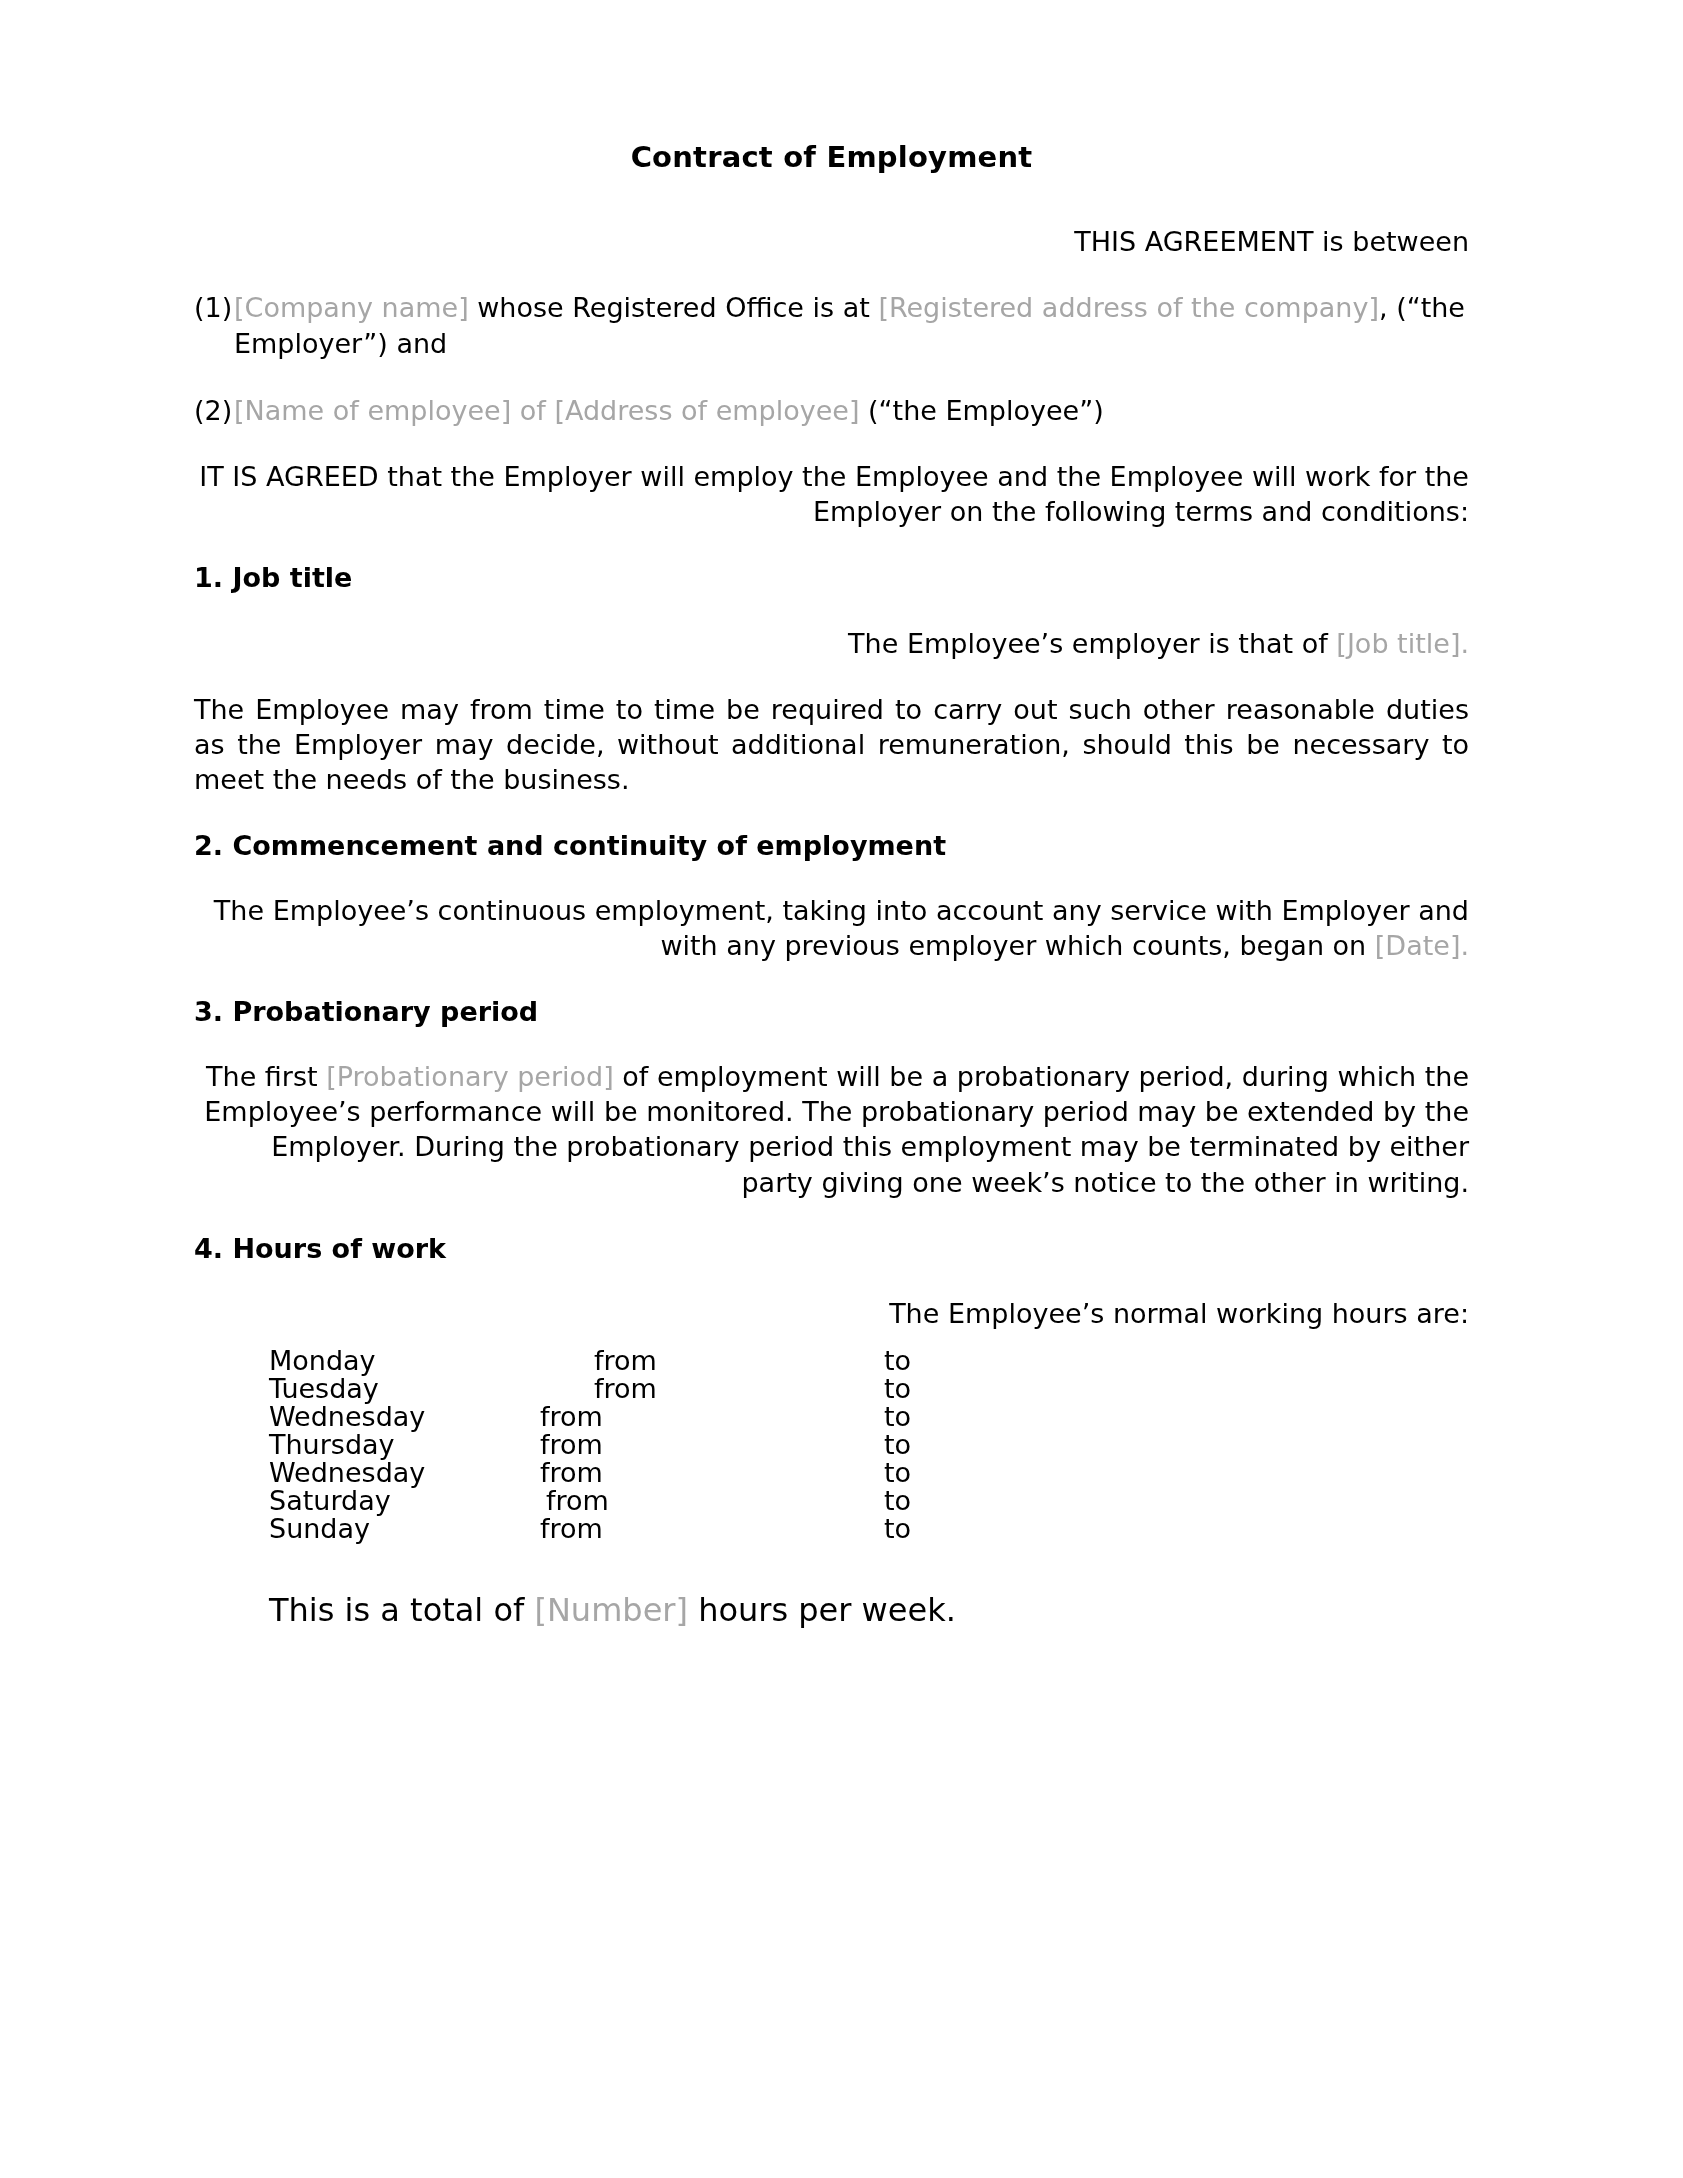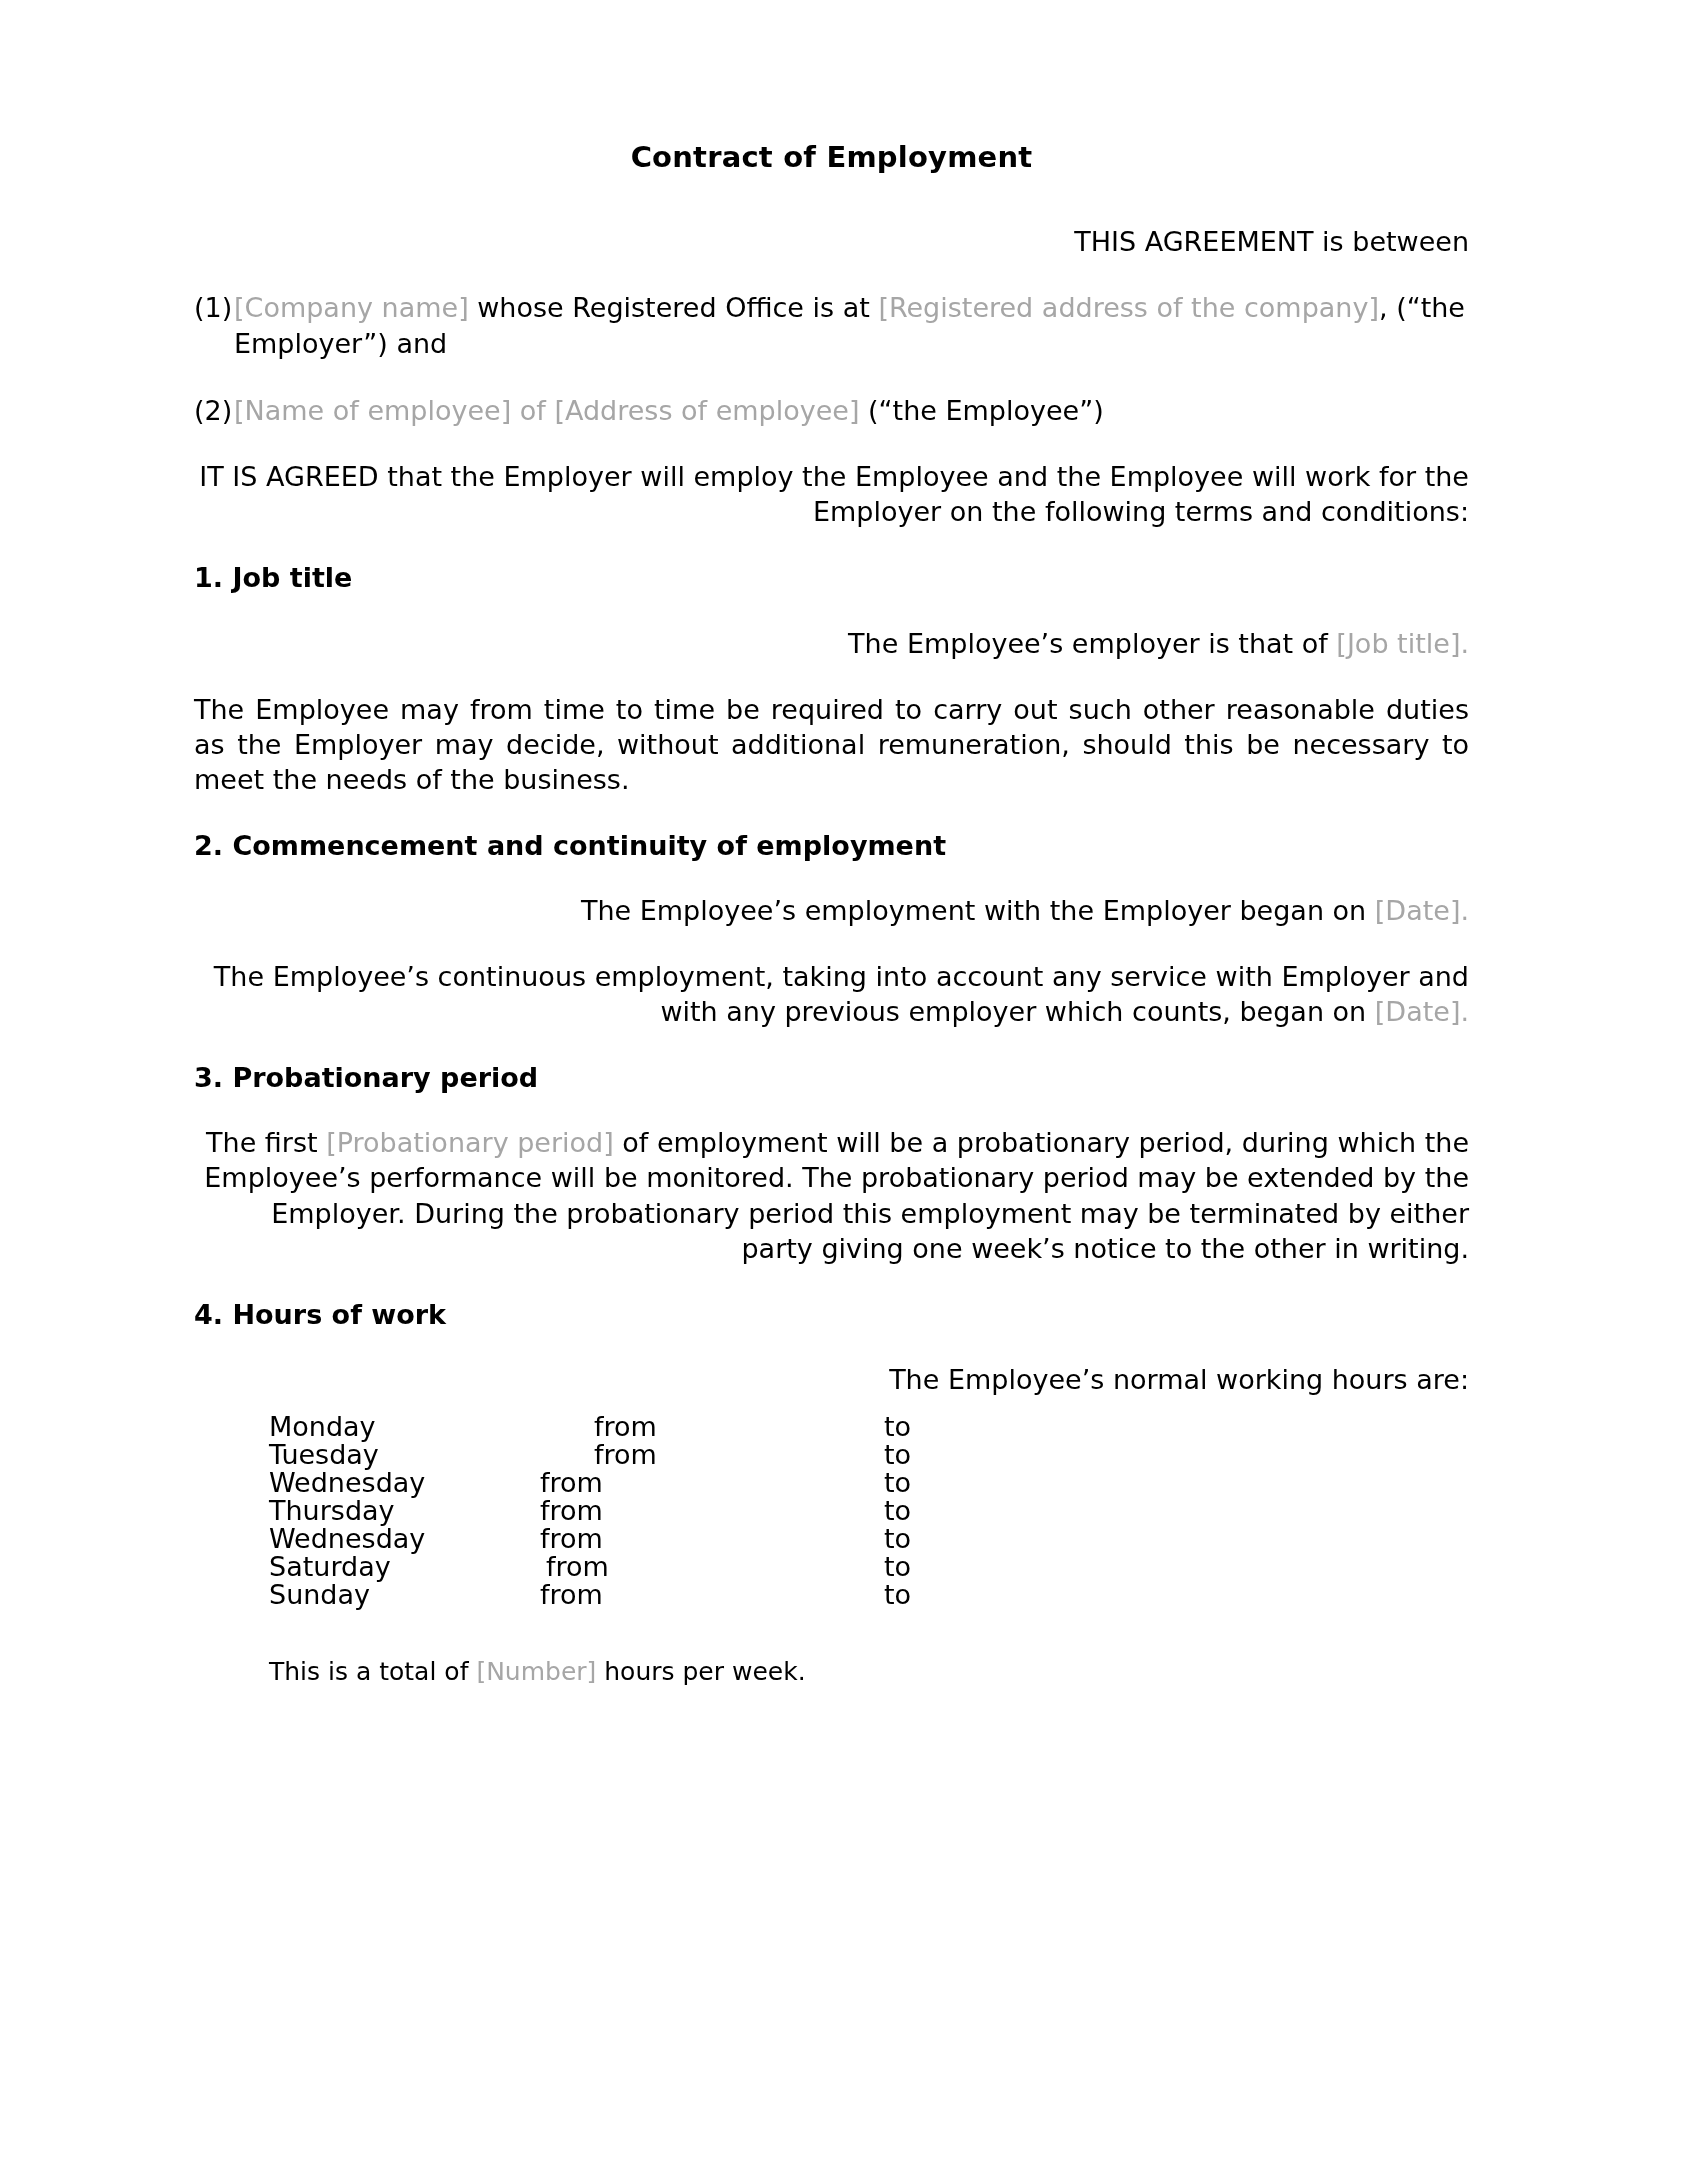--- a/index.html
+++ b/index.html
@@ -116,21 +116,21 @@
     position: absolute;
     top: 0;
   }
   .sched-row .to {
     position: absolute;
     left: 690px;
     top: 0;
   }
 
   .total-line {
-    font-size: 25px;
+    font-size: 32px;
     line-height: 1.30;
     margin: 47px 0 0 75px;
     color: #000;
   }
 </style>
 </head>
 <body>
 
 <div class="page">
   <div class="content">
@@ -150,21 +150,20 @@
     <p class="para">IT IS AGREED that the Employer will employ the Employee and the Employee will work for the Employer on the following terms and conditions:</p>
 
     <h2 class="heading">1. Job title</h2>
 
     <p class="para"><span>The Employee’s employer is that of </span><span class="ph">[Job title].</span></p>
 
     <p class="para justify">The Employee may from time to time be required to carry out such other reasonable duties as the Employer may decide, without additional remuneration, should this be necessary to meet the needs of the business.</p>
 
     <h2 class="heading spaced-before">2. Commencement and continuity of employment</h2>
 
-    <p class="para"><span>The Employee’s employment with the Employer began on </span><span class="ph">[Date].</span></p>
 
     <p class="para"><span>The Employee’s continuous employment, taking into account any service with Employer and with any previous employer which counts, began on </span><span class="ph">[Date].</span></p>
 
     <h2 class="heading spaced-before">3. Probationary period</h2>
 
     <p class="para"><span>The first </span><span class="ph">[Probationary period]</span><span> of employment will be a probationary period, during which the Employee’s performance will be monitored.  The probationary period may be extended by the Employer.  During the probationary period this employment may be terminated by either party giving one week’s notice to the other in writing.</span></p>
 
     <h2 class="heading spaced-before">4. Hours of work</h2>
 
     <p class="para tight">The Employee’s normal working hours are:</p>

